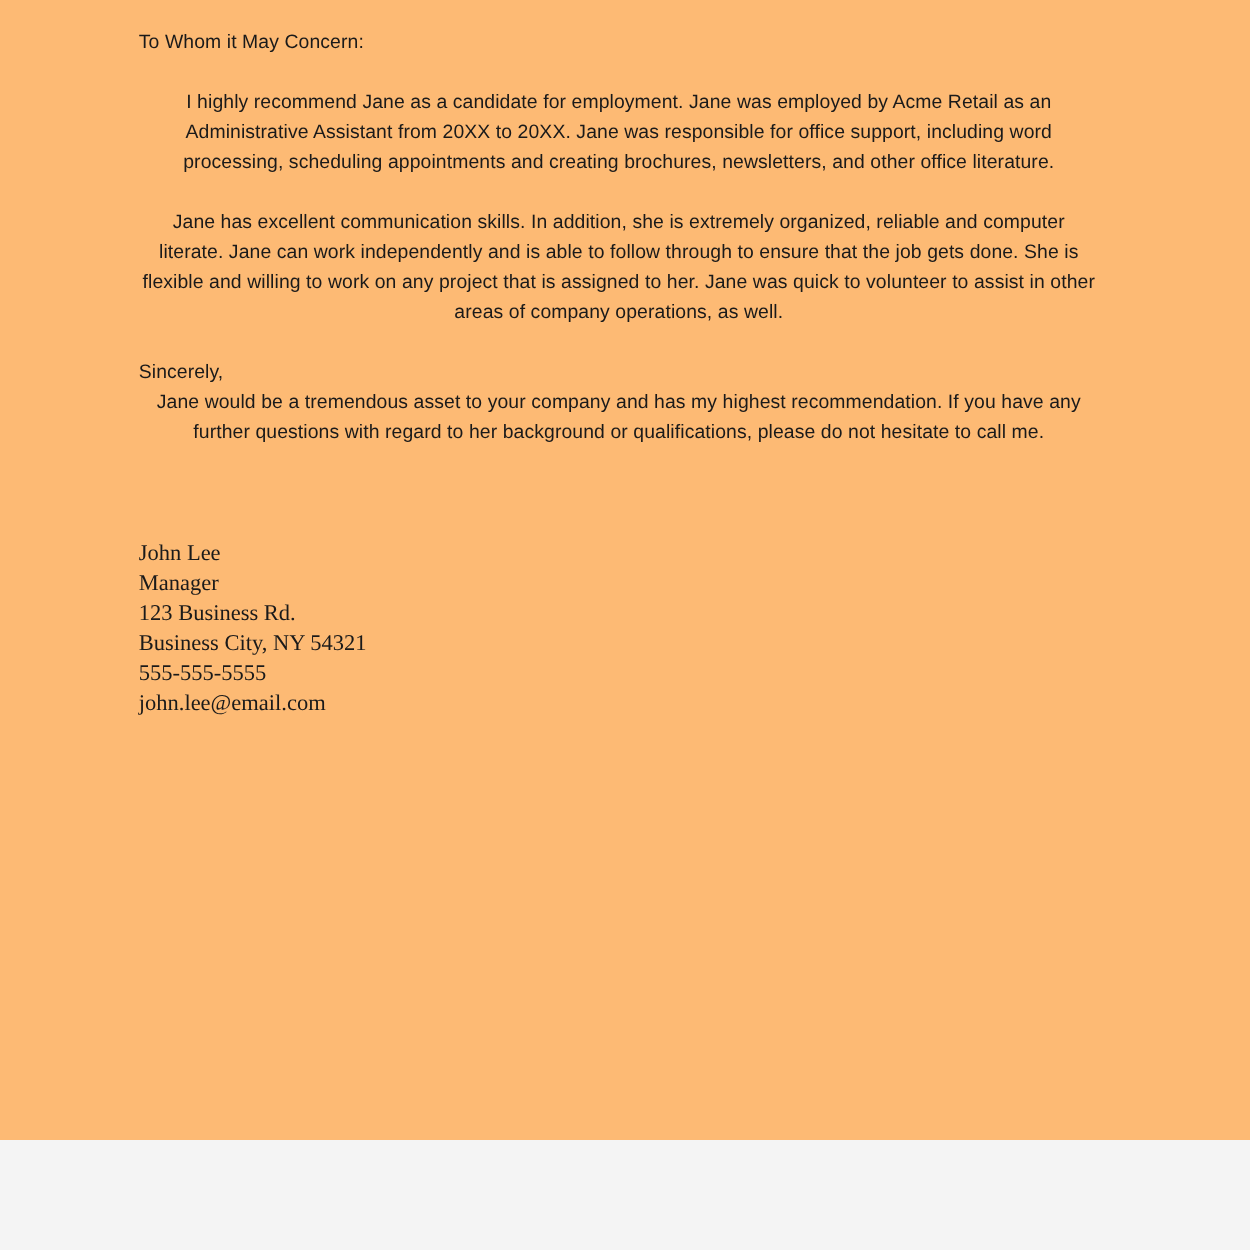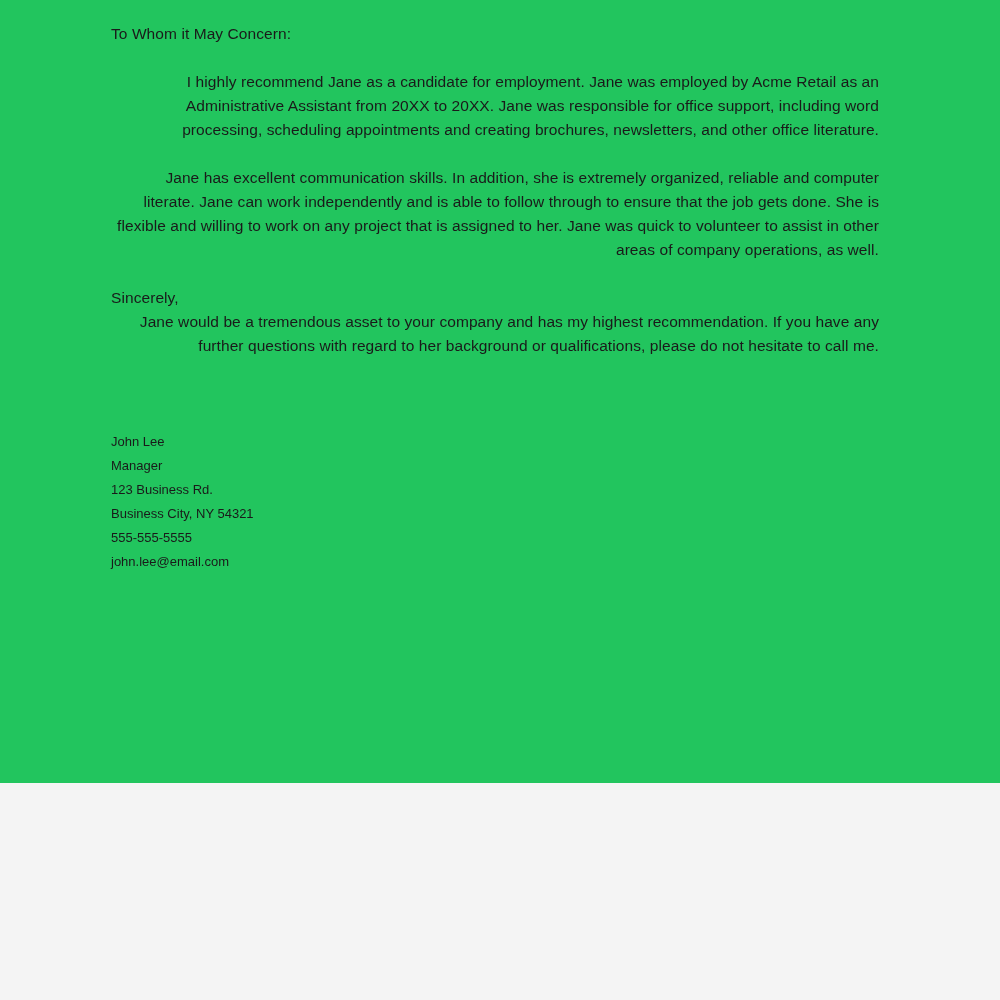--- a/index.html
+++ b/index.html
@@ -11,22 +11,22 @@
     height: 1000px;
     background: #f4f4f4;
     font-family: "Liberation Sans", sans-serif;
     color: #1a1a1a;
     overflow: hidden;
   }
 
   .page {
     position: relative;
     width: 1000px;
-    height: 783px;
-    background: #22c55e;
+    height: 912px;
+    background: #fdba74;
     box-sizing: border-box;
   }
 
   .letter {
     position: absolute;
     left: 111px;
     top: 22px;
     width: 768px;
   }
 
@@ -38,36 +38,37 @@
     margin: 0;
     white-space: normal;
   }
 
   .salutation {
     margin-bottom: 24px;
   }
 
   .para {
     margin-bottom: 24px;
-    text-align: right;
+    text-align: center;
   }
 
   .closing {
     margin-bottom: 0;
   }
 
   .signature-gap {
     height: 48px;
   }
 
   .signature-block .sig-line {
-    font-size: 13px;
+    font-size: 18px;
     line-height: 24px;
     color: #1a1a1a;
     white-space: nowrap;
+    font-family: Liberation Serif, serif;
   }
 </style>
 </head>
 <body>
 
 <div class="page">
   <div class="letter">
 
     <p class="block salutation">To Whom it May Concern:</p>
 

